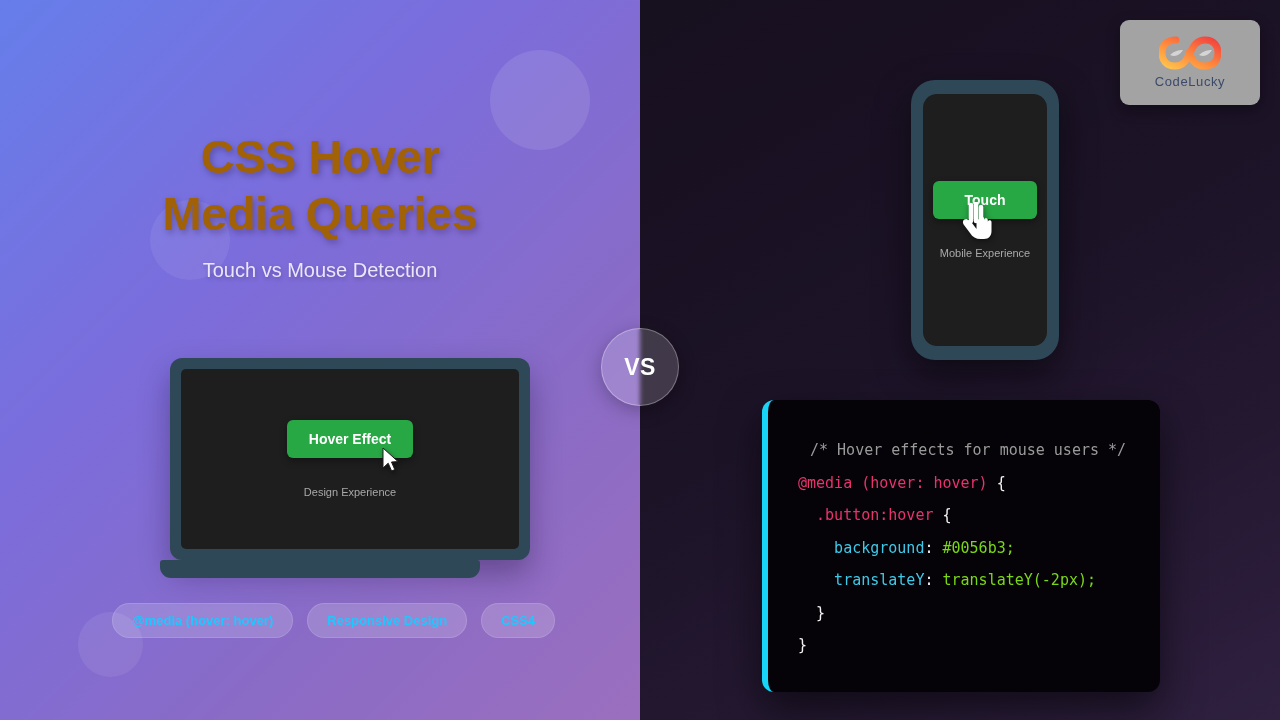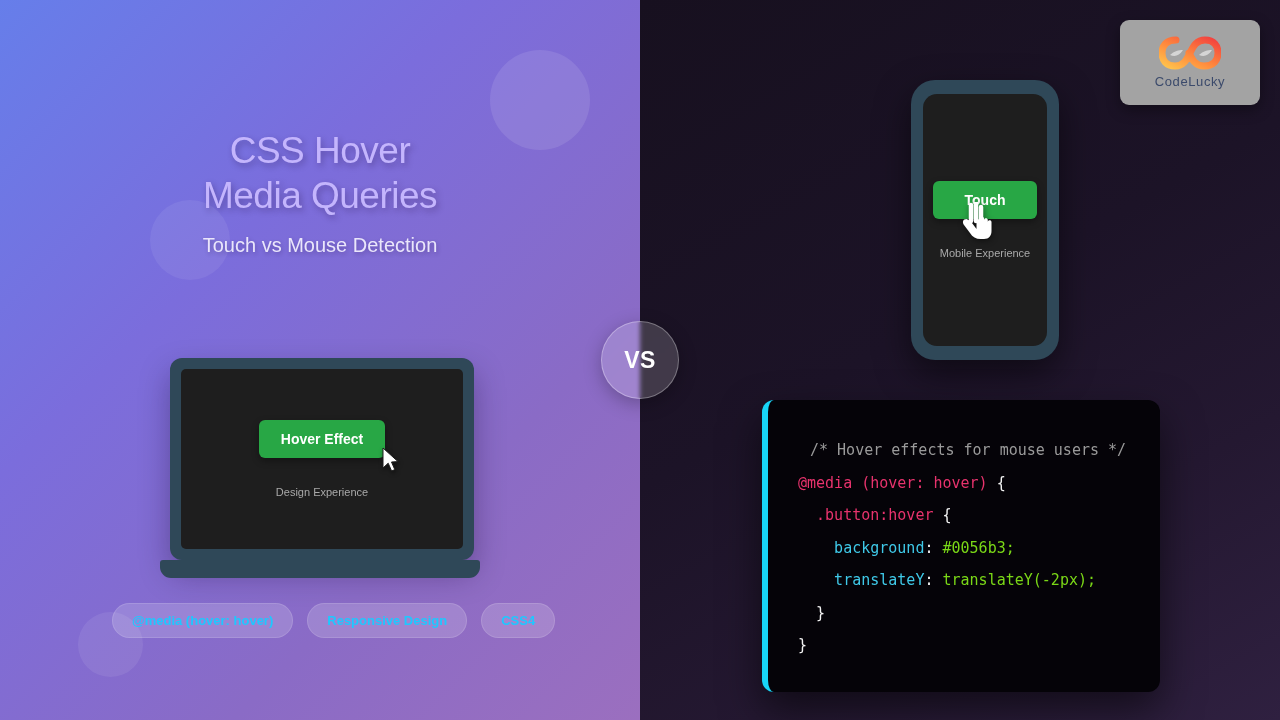--- a/index.html
+++ b/index.html
@@ -25,32 +25,32 @@
 
   
   .blob { position:absolute; border-radius:50%; background:rgba(255,255,255,.10); }
   .blob-a { left:490px; top:50px;  width:100px; height:100px; }
   .blob-b { left:150px; top:200px; width:80px;  height:80px;  background:rgba(255,255,255,.07); }
   .blob-c { left:78px;  top:612px; width:65px;  height:65px;  background:rgba(255,255,255,.08); }
 
   
   .title-wrap { position:absolute; left:0; top:128px; width:640px; text-align:center; }
   .title {
-    font-size:37px; font-weight:normal; color:#c4b5fd; line-height:1.22;
+    font-size:47px; font-weight:bold; color:#a16207; line-height:1.22;
     letter-spacing:-.5px; text-shadow:2px 3px 6px rgba(40,20,70,.35);
   }
   .subtitle {
     margin-top:16px; font-size:20px; color:#eae6fb; font-weight:300;
     text-shadow:1px 2px 4px rgba(40,20,70,.3);
   }
 
   
   .laptop { position:absolute; left:170px; top:358px; width:300px; }
   .laptop-lid {
-    width:304px; height:202px; background:#2f4858; border-radius:12px;
+    width:360px; height:202px; background:#2f4858; border-radius:12px;
     padding:11px; box-shadow:0 14px 30px rgba(25,10,50,.35);
   }
   .laptop-screen {
     width:100%; height:100%; background:#1e1e1e; border-radius:5px;
     display:flex; flex-direction:column; align-items:center; justify-content:center;
     position:relative;
   }
   .laptop-base {
     width:320px; height:18px; margin-left:-10px; background:#2f4858;
     border-radius:3px 3px 11px 11px;
@@ -78,21 +78,21 @@
   .btn-touch {
     background:#28a745; color:#fff; font-size:14px; font-weight:bold;
     padding:11px 22px; border-radius:6px; border:none; min-width:104px; text-align:center;
     box-shadow:0 3px 7px rgba(0,0,0,.35);
   }
   .hand-icon { position:absolute; left:36px; top:108px; width:36px; height:40px; }
   .hand-icon svg { display:block; filter:drop-shadow(1px 2px 3px rgba(0,0,0,.45)); }
 
   
   .vs-badge {
-    position:absolute; left:601px; top:321px; width:78px; height:78px;
+    position:absolute; left:601px; top:328px; width:78px; height:78px;
     border-radius:50%; background:rgba(255,255,255,.17);
     border:1px solid rgba(255,255,255,.30);
     display:flex; align-items:center; justify-content:center;
     color:#fff; font-size:23px; font-weight:bold; letter-spacing:.5px;
     box-shadow:0 5px 18px rgba(0,0,0,.25);
     backdrop-filter:blur(2px);
   }
 
   
   .tags { position:absolute; left:112px; top:603px; display:flex; gap:14px; }

